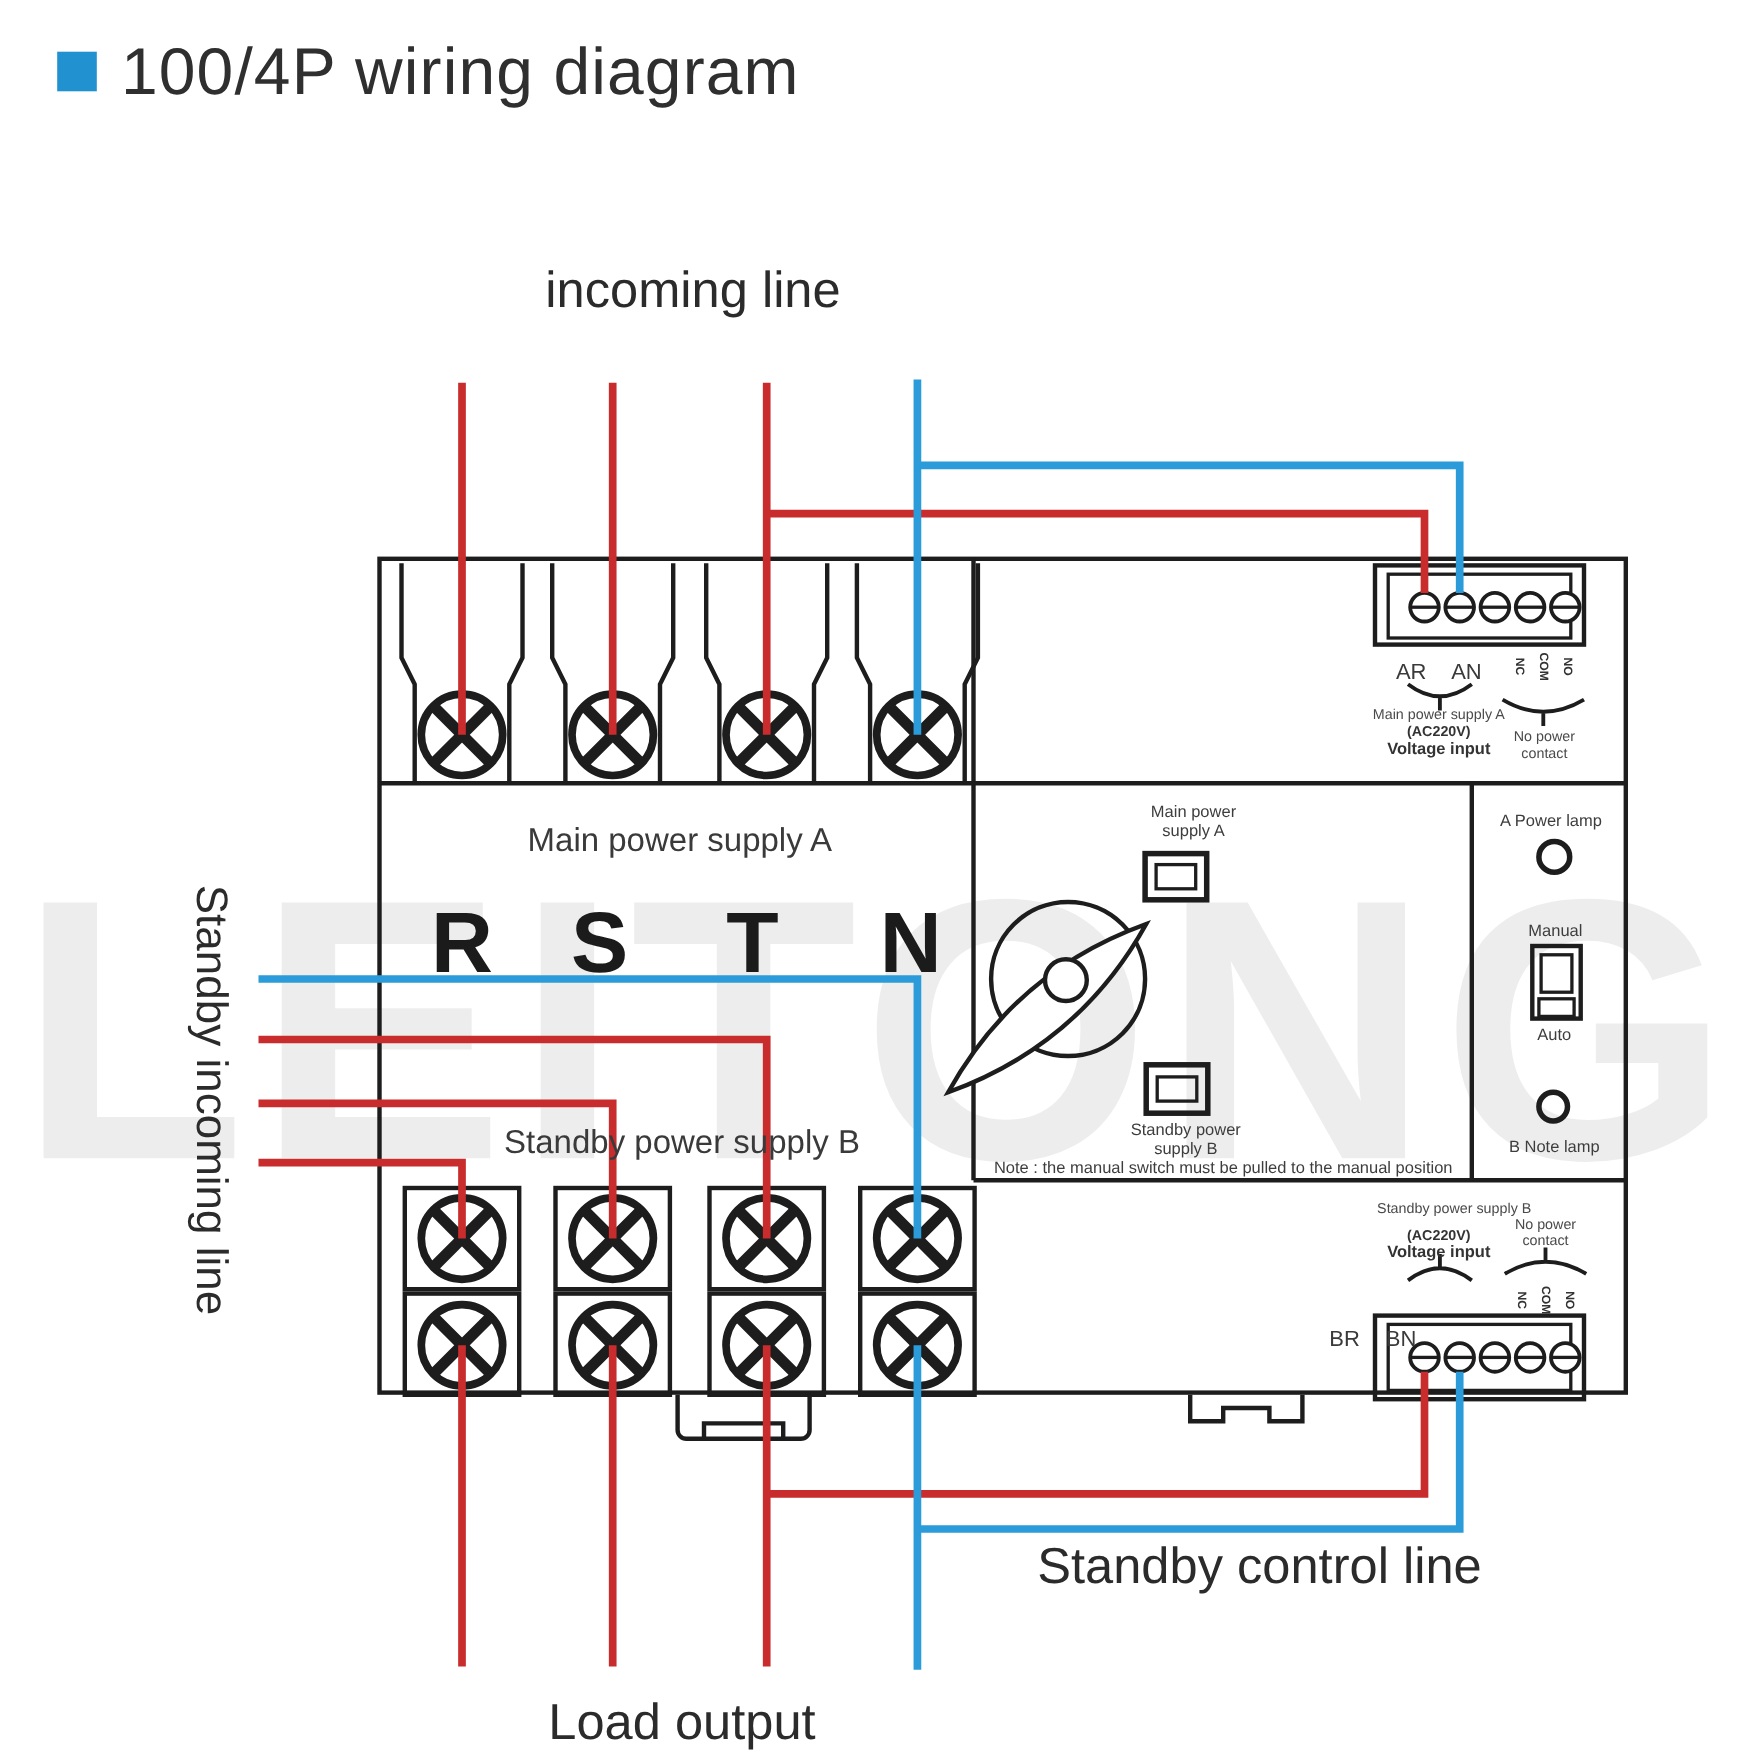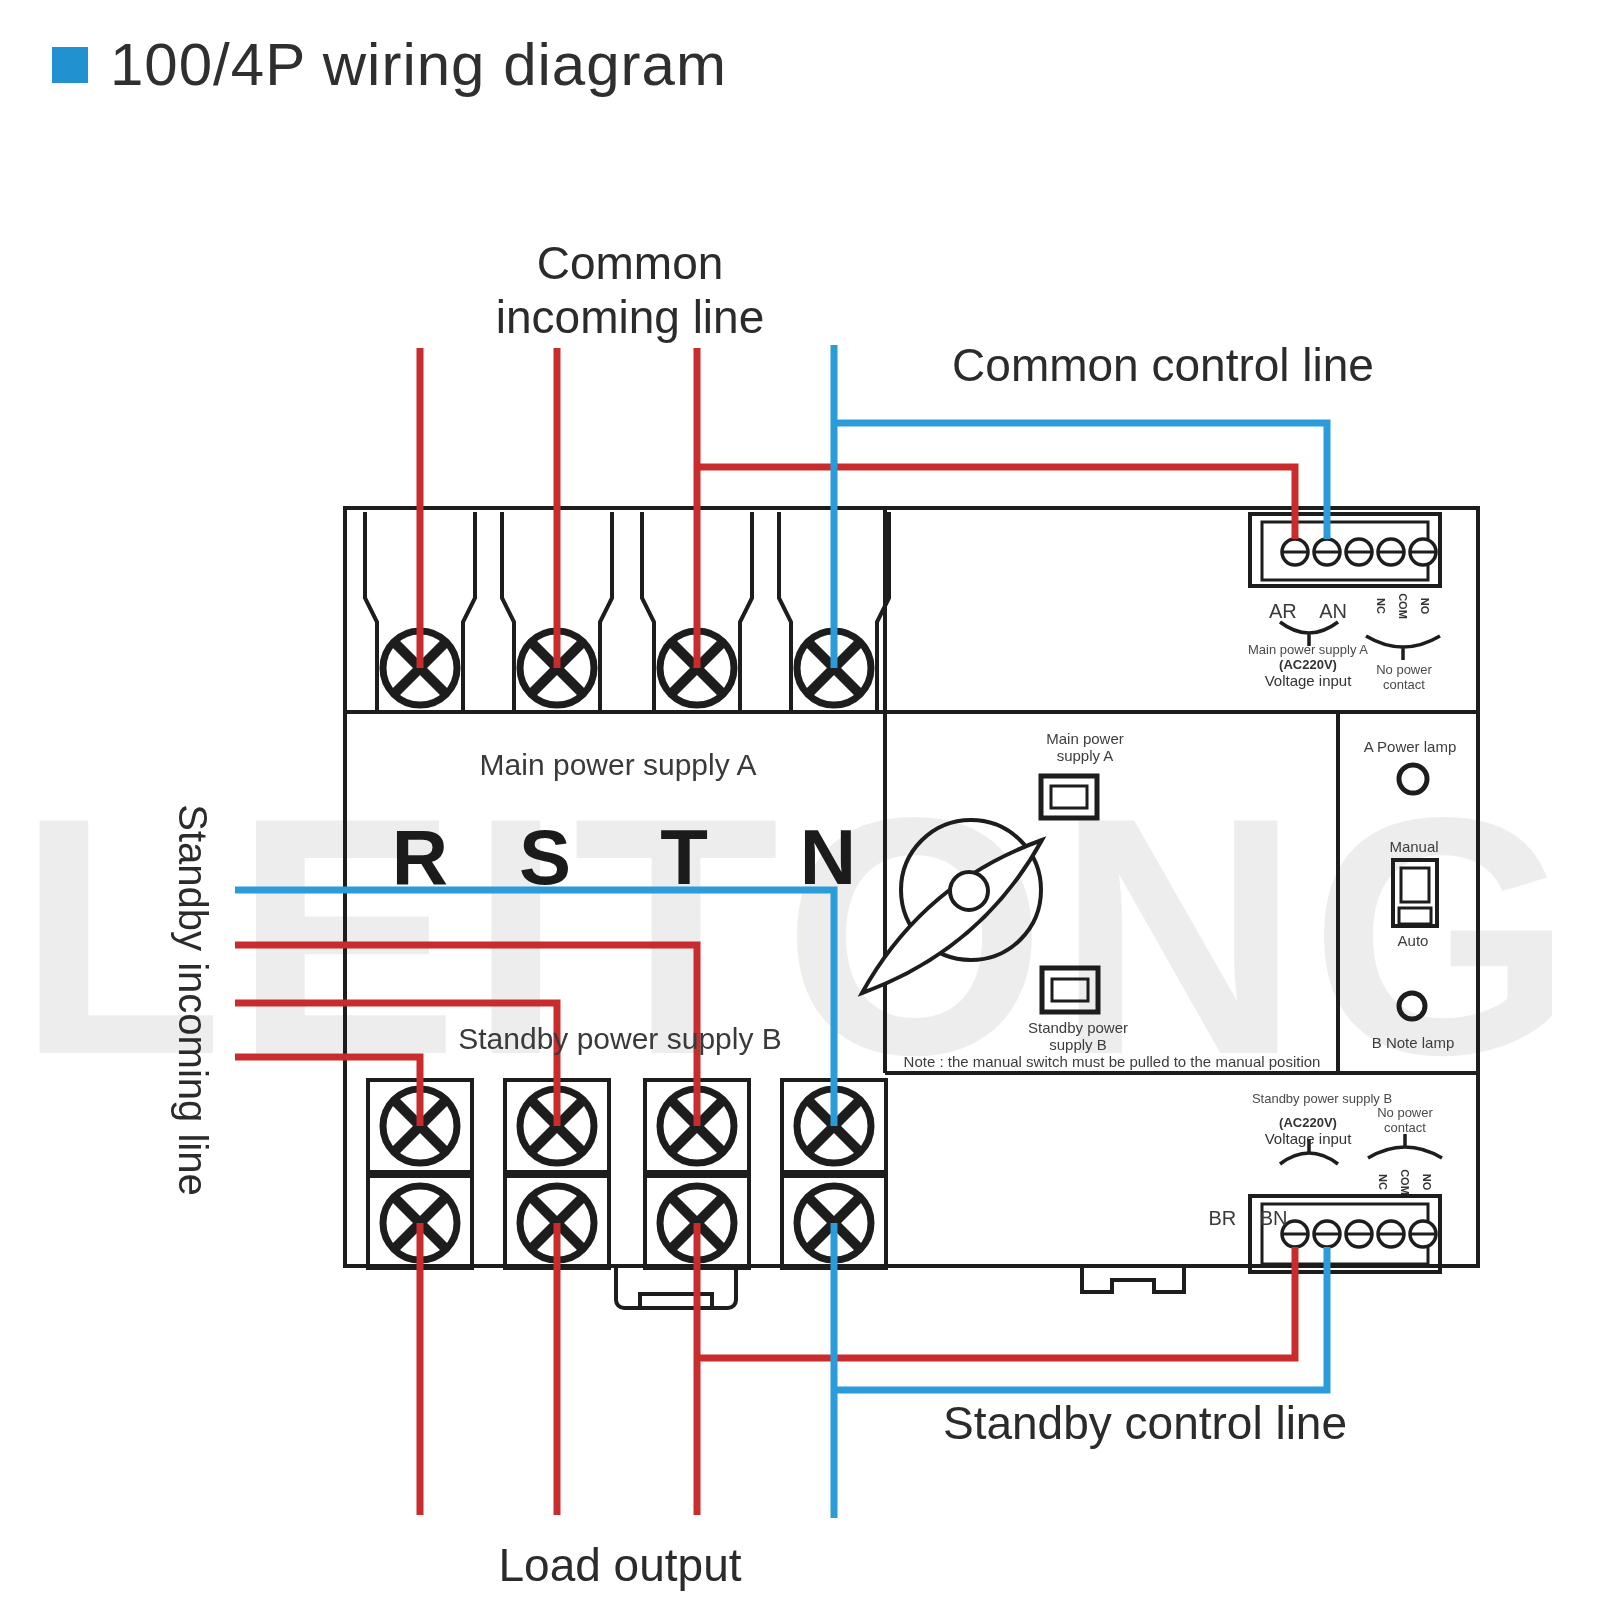--- a/index.html
+++ b/index.html
@@ -11,21 +11,21 @@
   .title-row{position:absolute;top:30px;left:52px;display:flex;align-items:center;}
   .bullet{width:36px;height:36px;background:var(--accent-blue,#2191cf);display:inline-block;}
   .title{font-size:60px;color:#2f2f2f;margin-left:22px;letter-spacing:1px;}
   .lbl{position:absolute;transform:translateX(-50%);text-align:center;color:#2b2b2b;white-space:nowrap;}
   .big{font-size:46px;line-height:54px;}
   .med{font-size:30px;color:#3a3a3a;}
   .phase{position:absolute;transform:translateX(-50%);font-size:78px;font-weight:bold;color:#1b1b1b;}
   .rot{position:absolute;transform:translate(-50%,-50%) rotate(90deg);white-space:nowrap;}
   .tiny{font-size:13px;color:#4a4a4a;}
   .tinyb{font-size:13px;font-weight:bold;color:#333;}
-  .smb{font-size:15px;font-weight:normal;color:#333;text-align:center;}
+  .smb{font-size:15px;font-weight:bold;color:#333;text-align:center;}
   .sm{font-size:15px;color:#3d3d3d;line-height:17px;}
   .term-lbl{font-size:20px;color:#3a3a3a;word-spacing:18px;}
   .vlabel{position:absolute;transform:translate(-50%,-50%) rotate(90deg);
           font-size:11px;font-weight:bold;color:#333;white-space:nowrap;}
   svg{position:absolute;top:0;left:0;}
 </style>
 </head>
 <body>
 
 <div class="canvas">
@@ -170,25 +170,23 @@
     <g fill="none" stroke="var(--wire-blue)" stroke-width="7">
       <path d="M834,345 V668"></path>
       <path d="M834,423 H1327 V539"></path>
       <path d="M235,890 H834 V1126"></path>
       <path d="M834,1223 V1518"></path>
       <path d="M834,1390 H1327 V1247"></path>
     </g>
   </svg>
 
   <div class="lbl big" style="left:630px;top:236px;">
-    <div>Common</div>
     <div>incoming line</div>
   </div>
 
-  <div class="lbl big" style="left:1163px;top:338px;">Common control line</div>
 
   <span class="phase" style="left:420px;top:812px;">R</span>
   <span class="phase" style="left:545px;top:812px;">S</span>
   <span class="phase" style="left:684px;top:812px;">T</span>
   <span class="phase" style="left:828px;top:812px;">N</span>
 
   <div class="lbl med" style="left:618px;top:748px;">Main power supply A</div>
 
   <div class="lbl med" style="left:620px;top:1022px;">Standby power supply B</div>
 

